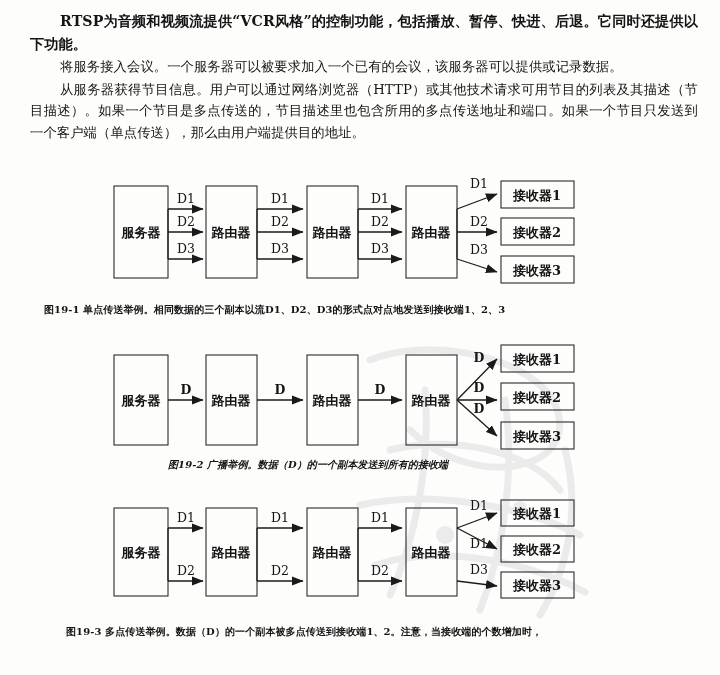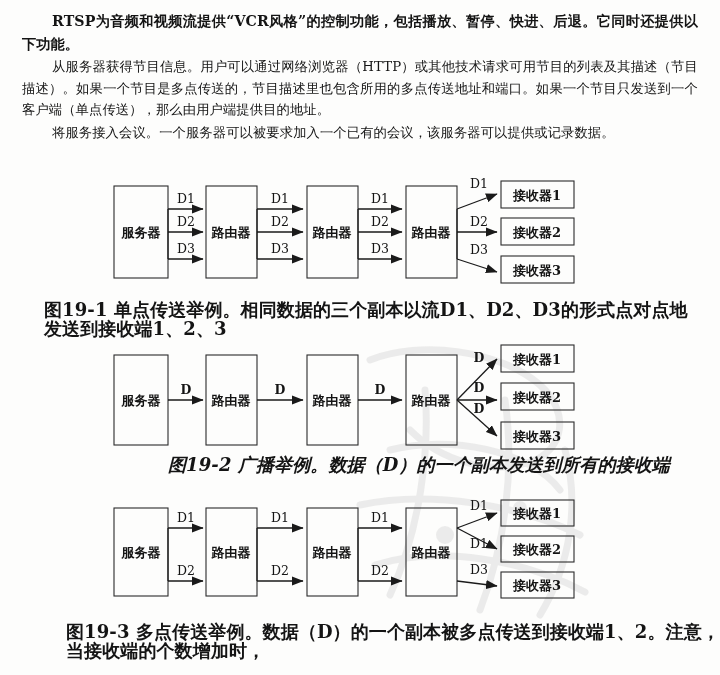--- a/index.html
+++ b/index.html
@@ -40,37 +40,37 @@
     position: absolute;
     left: 22px;
     top: 10px;
     width: 676px;
   }
   .para {
     font-size: 14.2px;
     line-height: 22.5px;
     text-align: justify;
     text-justify: inter-ideograph;
-    margin: 0 0 1px 0;
+    margin: 0 0 1px 8px;
     letter-spacing: 0.1px;
   }
   .para.indent { text-indent: 30px; }
   .para.small {
     font-size: 13.3px;
     line-height: 21.5px;
   }
   .para.b1 { font-weight: 700; }
 
   
   .figure { position: absolute; left: 0; top: 0; }
   svg { display: block; }
 
   .cap {
     position: absolute;
-    font-size: 18px;
+    font-size: 10px;
     line-height: 19px;
     font-weight: 700;
     letter-spacing: 0.1px;
     color: #141414;
   }
   .cap .cap-l2 { display: block; text-indent: 44px; }
 </style>
 </head>
 <body>
 
@@ -87,22 +87,22 @@
       <path d="M45 235 C110 215 195 230 255 262"></path>
     </g>
     <g fill="#7c7c7c">
       <circle cx="115" cy="205" r="9"></circle>
       <circle cx="190" cy="178" r="7"></circle>
     </g>
   </svg>
 
   <div class="prose">
     <p class="para indent b1">RTSP为音频和视频流提供“VCR风格”的控制功能，包括播放、暂停、快进、后退。它同时还提供以下功能。</p>
+    <p class="para indent small">将服务接入会议。一个服务器可以被要求加入一个已有的会议，该服务器可以提供或记录数据。</p>
     <p class="para indent small">从服务器获得节目信息。用户可以通过网络浏览器（HTTP）或其他技术请求可用节目的列表及其描述（节目描述）。如果一个节目是多点传送的，节目描述里也包含所用的多点传送地址和端口。如果一个节目只发送到一个客户端（单点传送），那么由用户端提供目的地址。</p>
-    <p class="para indent small">将服务接入会议。一个服务器可以被要求加入一个已有的会议，该服务器可以提供或记录数据。</p>
   </div>
 
   <div class="figure">
     <svg width="720" height="120" viewBox="0 0 720 120" style="position:absolute;left:0;top:172px">
       <defs>
         <marker id="ah" markerWidth="9" markerHeight="7" refX="8.5" refY="3.5" orient="auto">
           <polygon points="0 0, 9 3.5, 0 7" fill="#1a1a1a"></polygon>
         </marker>
       </defs>
       <g stroke="#2b2b2b" stroke-width="1.1" fill="none">

